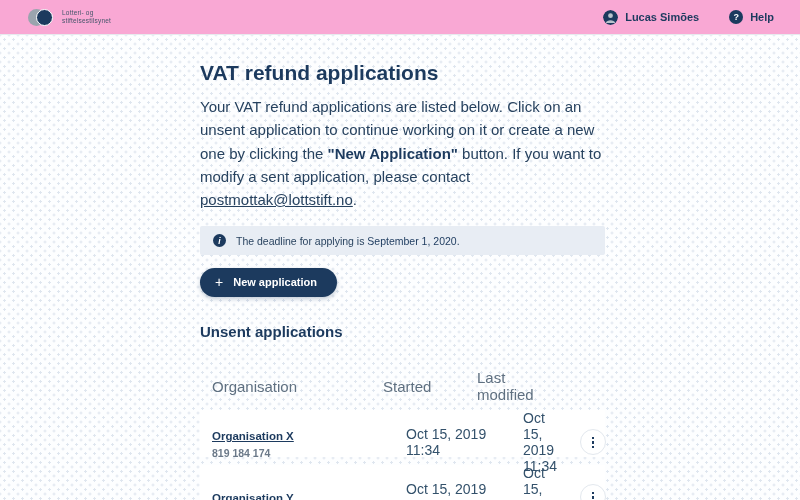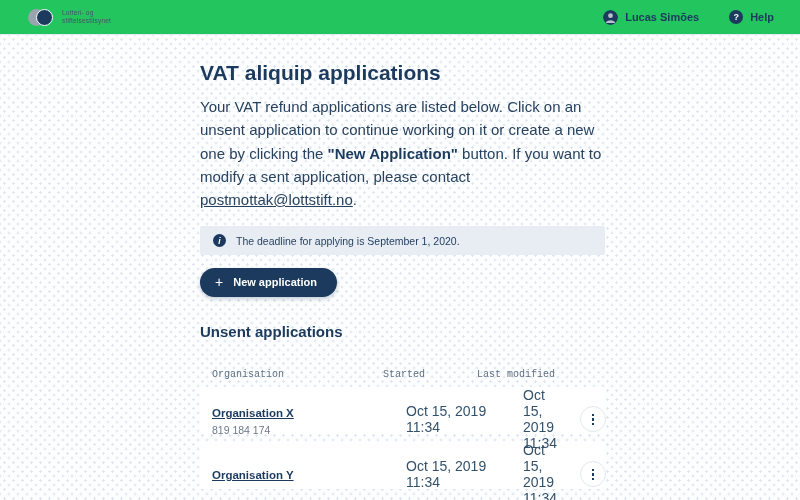--- a/index.html
+++ b/index.html
@@ -6,21 +6,21 @@
   html, body { width: 800px; height: 500px; overflow: hidden; }
   body {
     font-family: "Liberation Sans", sans-serif;
     background: #ffffff;
     color: #1c3a5e;
   }
 
   
   .app-header {
     height: 35px;
-    background: #22c55e;
+    background: #f9a8d4;
     border-bottom: 1px solid #e7eaee;
     display: flex;
     align-items: center;
     justify-content: space-between;
     padding: 0 26px 0 28px;
   }
   .logo { display: flex; align-items: center; gap: 8px; }
   .logo-mark { position: relative; width: 26px; height: 17px; display: inline-block; }
   .logo-circle { position: absolute; top: 0; width: 17px; height: 17px; border-radius: 50%; }
   .logo-circle.gray { left: 0; background: #9aa4ae; }
@@ -122,37 +122,37 @@
   }
 
   
   .tbl-head, .tbl-row {
     display: grid;
     grid-template-columns: 171px 94px 1fr 28px;
     align-items: center;
     padding: 0 12px;
   }
   .tbl-head { margin-bottom: 7px; }
-  .tbl-head .th { font-size: 10px; color: #5f7081; font-family: Liberation Mono, monospace; }
+  .tbl-head .th { font-size: 15px; color: #5f7081; }
   .tbl-row {
     background: #ffffff;
     height: 47px;
     margin-bottom: 8px;
     border-radius: 1px;
     gap: 23px;
   }
   .org-link {
     font-size: 11.5px;
     font-weight: 700;
     color: #1c3a5e;
     text-decoration: underline;
     cursor: pointer;
     display: inline-block;
   }
-  .org-number { font-size: 10.5px; color: #6b7989; margin-top: 3px; }
+  .org-number { font-size: 10.5px; color: #6b7989; margin-top: 3px; font-weight: bold; }
   .date-cell { font-size: 14px; color: #33516b; }
   .kebab-btn {
     width: 26px; height: 26px;
     border-radius: 50%;
     background: #ffffff;
     border: 1px solid #e3e8ee;
     display: flex;
     flex-direction: column;
     align-items: center;
     justify-content: center;
@@ -190,21 +190,21 @@
     <div class="header-item">
       <span class="help-badge">?</span>
       <span class="label">Help</span>
     </div>
   </div>
 </header>
 
 <div class="content">
   <div class="container">
 
-    <h1 class="page-title">VAT aliquip applications</h1>
+    <h1 class="page-title">VAT refund applications</h1>
 
     <p class="intro"><span>Your VAT refund applications are listed below. Click on an unsent application to continue working on it or create a new one by clicking the </span><strong>"New Application"</strong><span> button. If you want to modify a sent application, please contact </span><a>postmottak@lottstift.no</a><span>.</span></p>
 
     <div class="notice">
       <span class="info-badge">i</span>
       <span><span>The deadline for applying is </span><strong>September 1, 2020</strong><span>.</span></span>
     </div>
 
     <button class="btn-new">
       <span class="plus">+</span>

